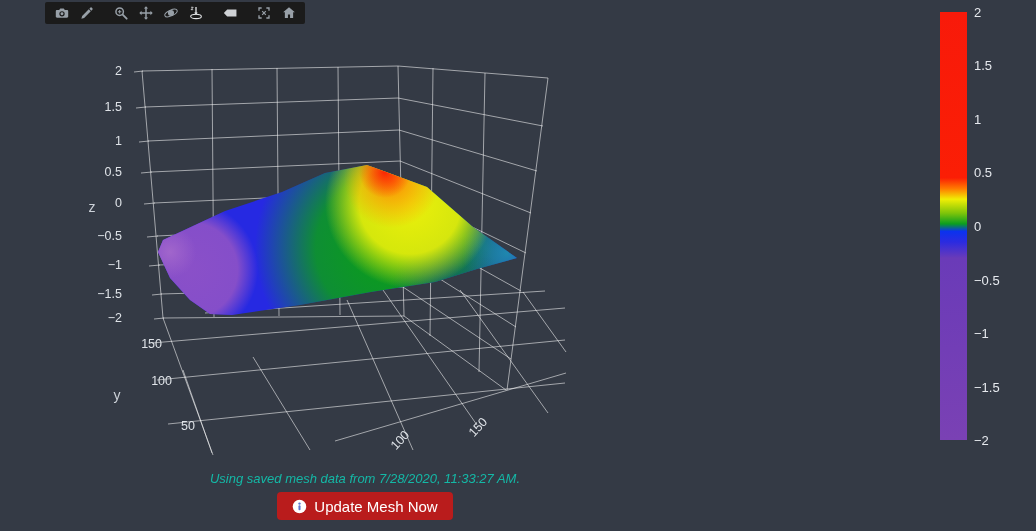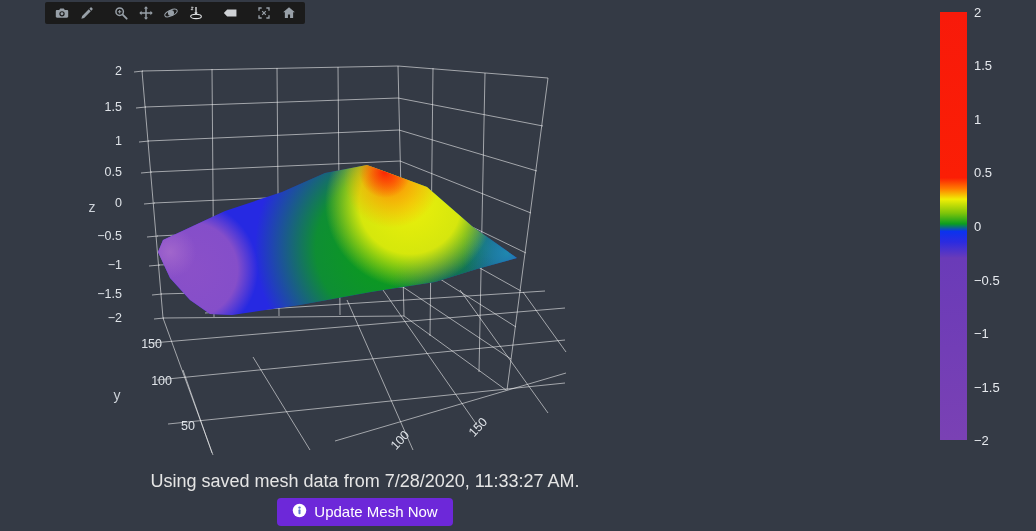--- a/index.html
+++ b/index.html
@@ -26,24 +26,24 @@
   .colorbar{
     position:absolute;left:940px;top:12px;width:27px;height:428px;
     background:linear-gradient(to bottom,
       #f81a0a 0%, #fb1e05 38.75%, #ff7a00 41.25%, #f0ee05 43.75%,
       #7ec40a 47%, #0b9e20 49.5%, #0b32ee 51.25%, #2b2be0 53.75%,
       #6a3bb8 57.5%, #7a41b4 100%);
   }
   .cb-tick{position:absolute;left:974px;transform:translateY(-50%);color:#e6e9ee;font-size:13px;}
   
   .bottom-ui{position:absolute;left:0;top:471px;width:730px;text-align:center;}
-  .status-text{font-size:18px;color:#e5e5e5;}
+  .status-text{font-size:13px;color:#14b8a6;font-style:italic;}
   .update-btn{
-    margin-top:6px;display:inline-flex;gap:7px;
-    background:#6d28d9;color:#fff;border:none;border-radius:4px;
+    margin-top:6px;display:inline-flex;align-items:center;gap:7px;
+    background:#b91c1c;color:#fff;border:none;border-radius:4px;
     padding:5px 15px;font-size:15px;height:28px;cursor:pointer;
     font-family:"Liberation Sans", sans-serif;
   }
 </style>
 </head>
 <body>
 
 <svg class="scene" width="620" height="458" viewBox="0 0 620 458">
   <defs>
     <path id="surfPath" d="M163,240 L225,211 L282,192 L325,173 L367,165 L427,187 L473,227 L517,258

